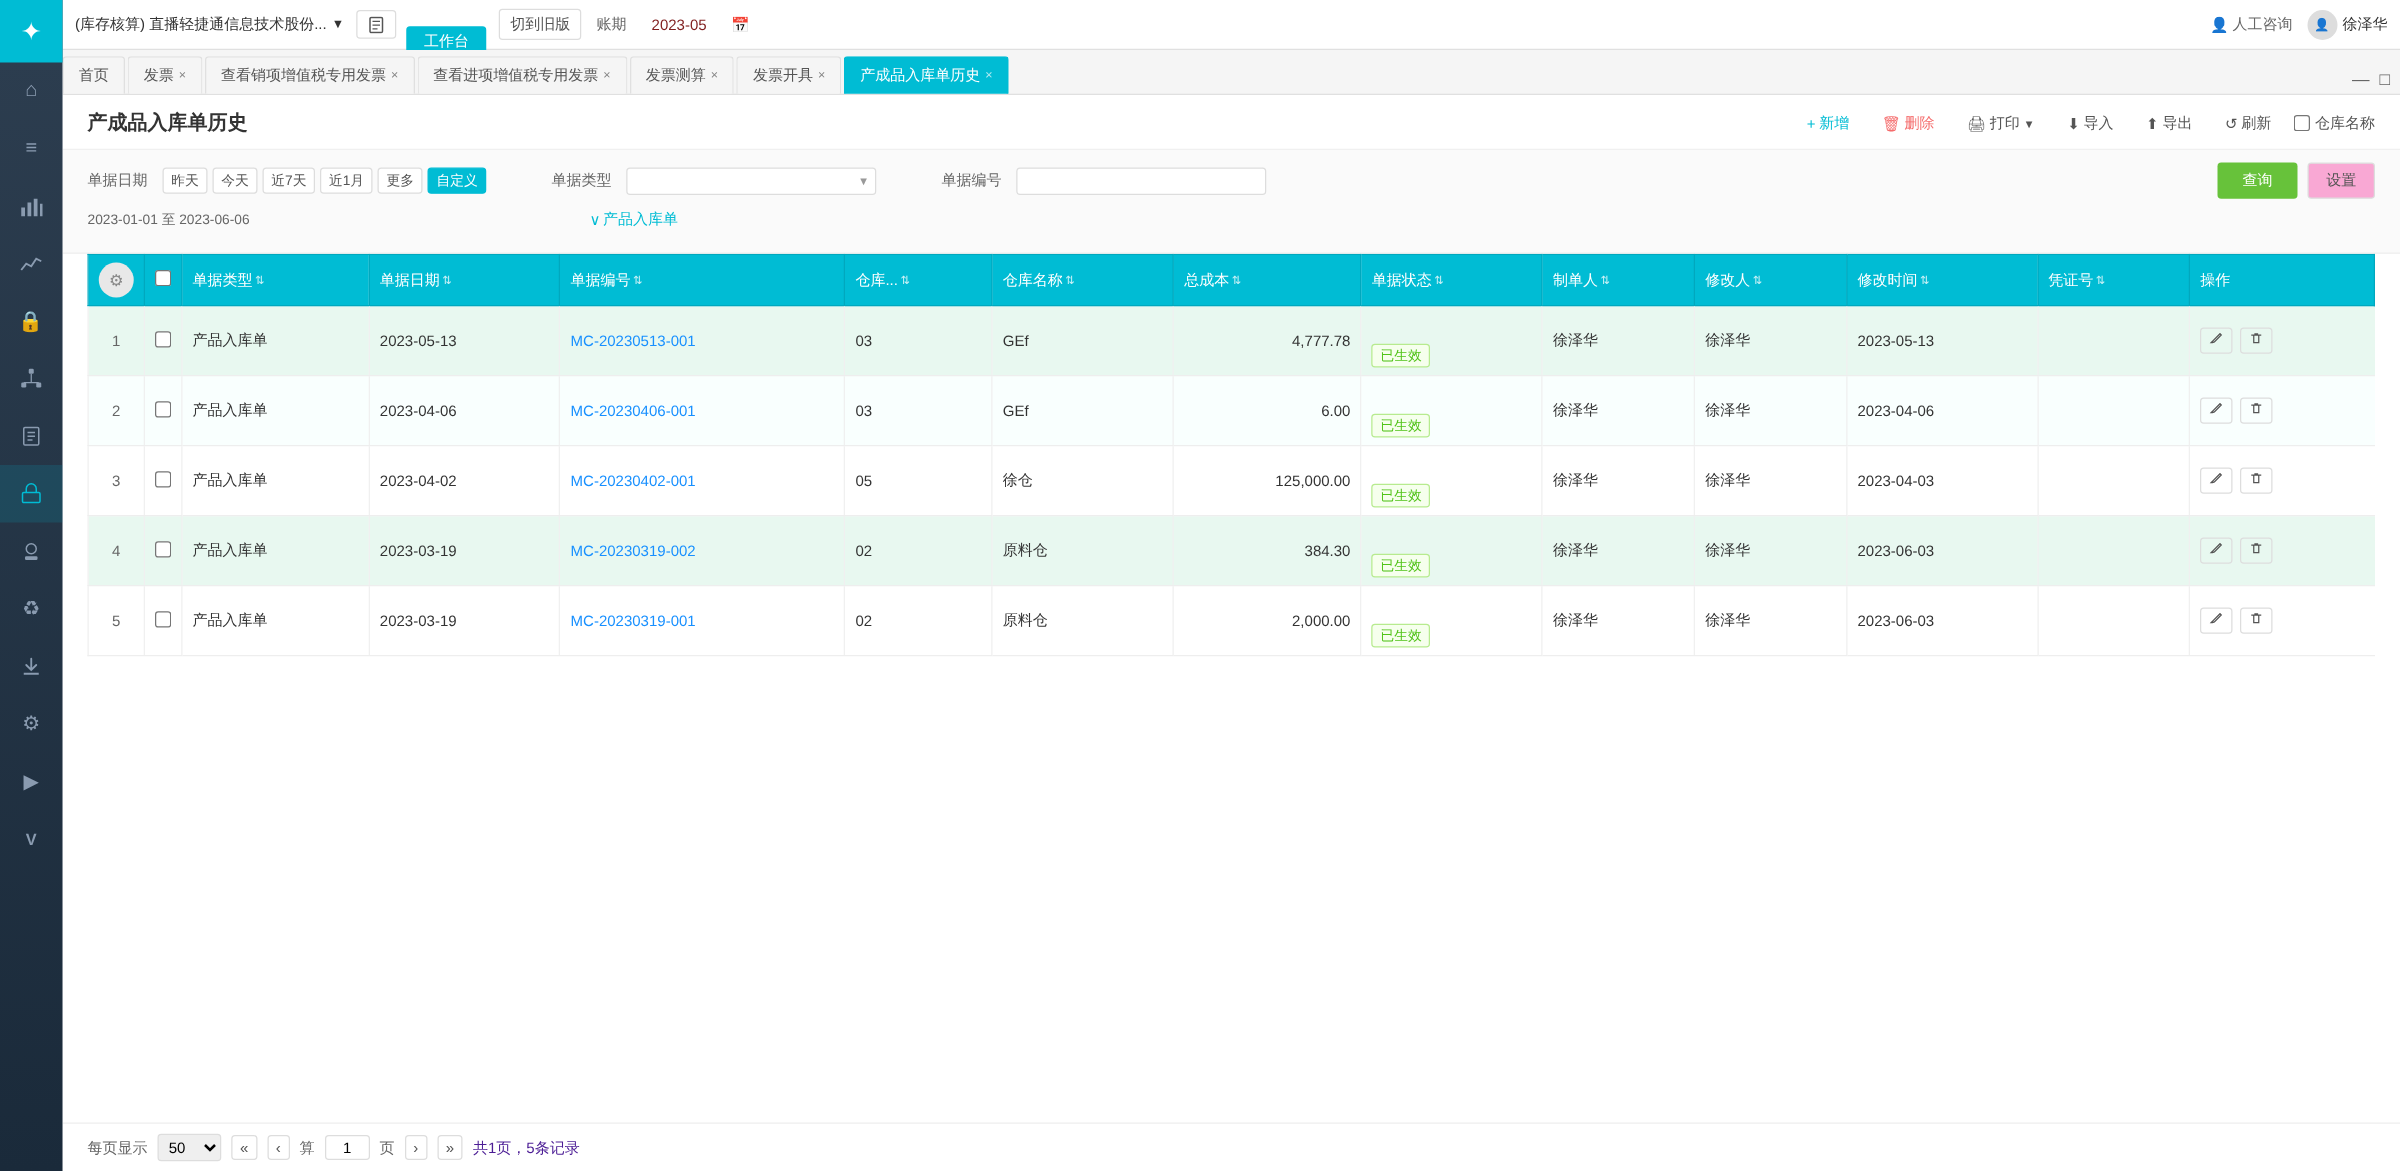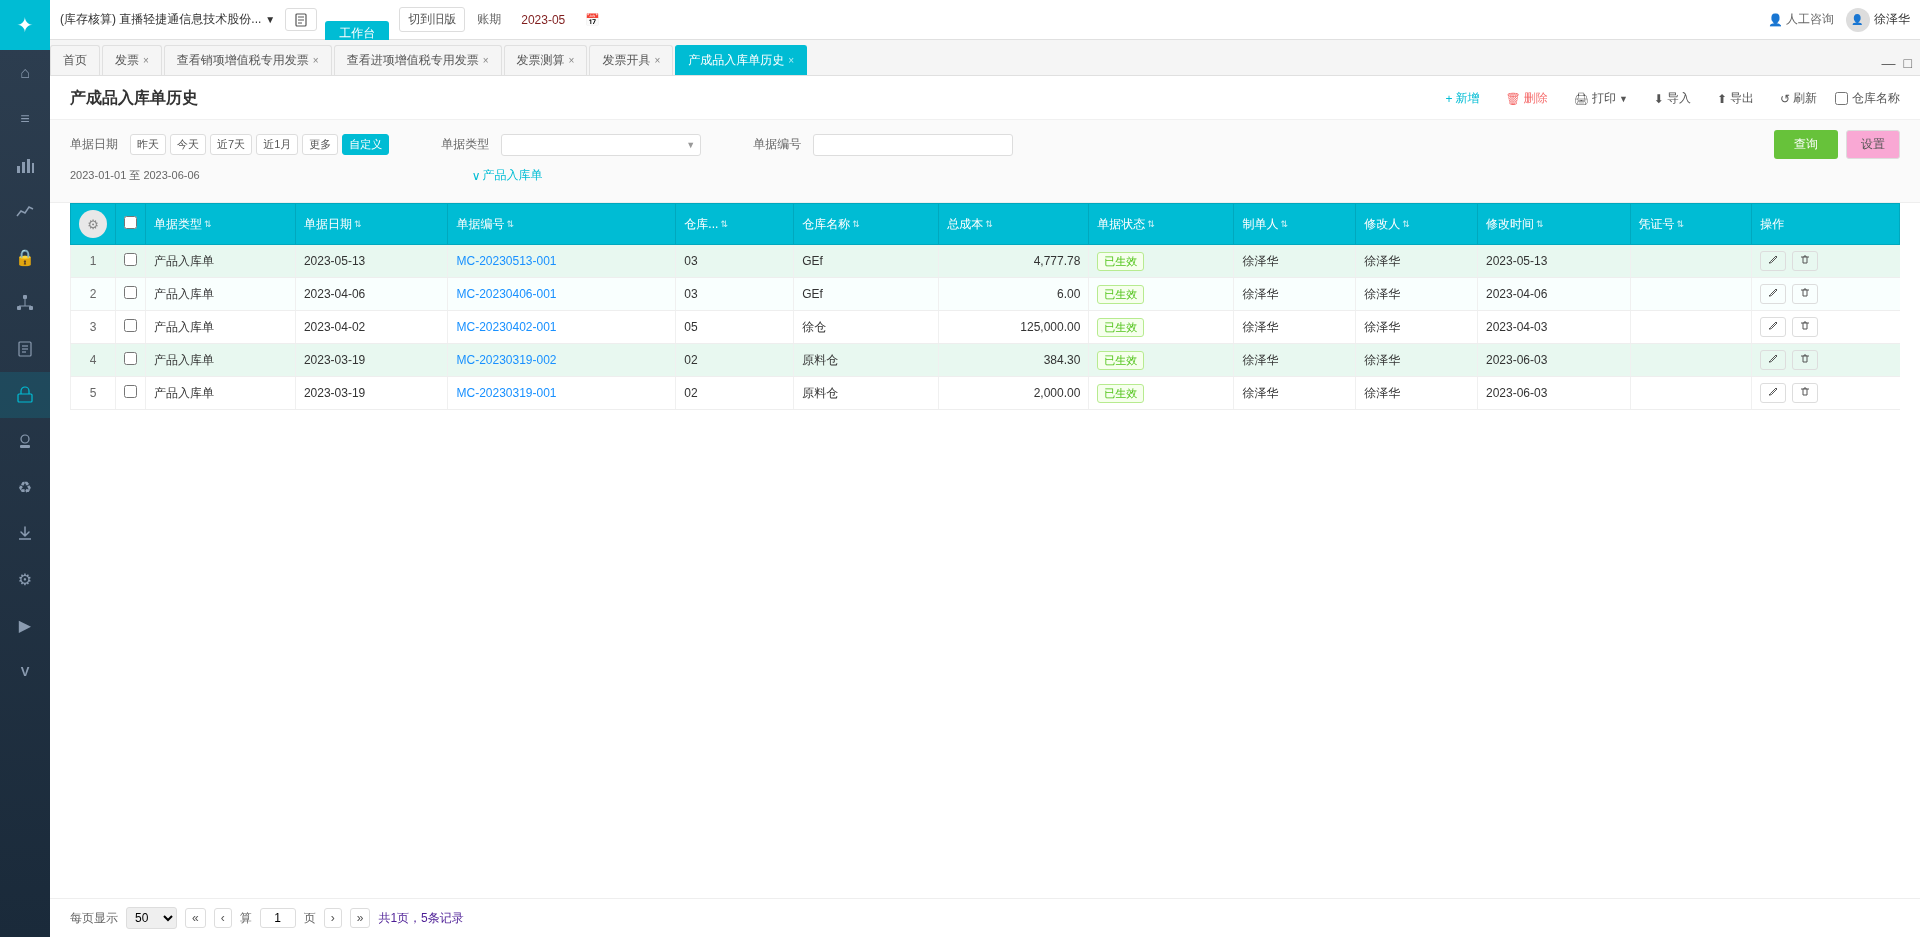--- a/index.html
+++ b/index.html
@@ -351,20 +351,21 @@
       border: 1px solid #b7eb8f;
       border-radius: 3px;
       padding: 1px 6px;
       font-size: 11px;
       display: inline-block;
     }
     .status-badge.active {
       background: #f6ffed;
       border-color: #b7eb8f;
       color: #52c41a;
+      margin-top: 24px;
     }
     .row-action-btn {
       background: none;
       border: 1px solid #ddd;
       border-radius: 3px;
       padding: 2px 6px;
       cursor: pointer;
       font-size: 11px;
       color: #555;
       margin-right: 2px;

